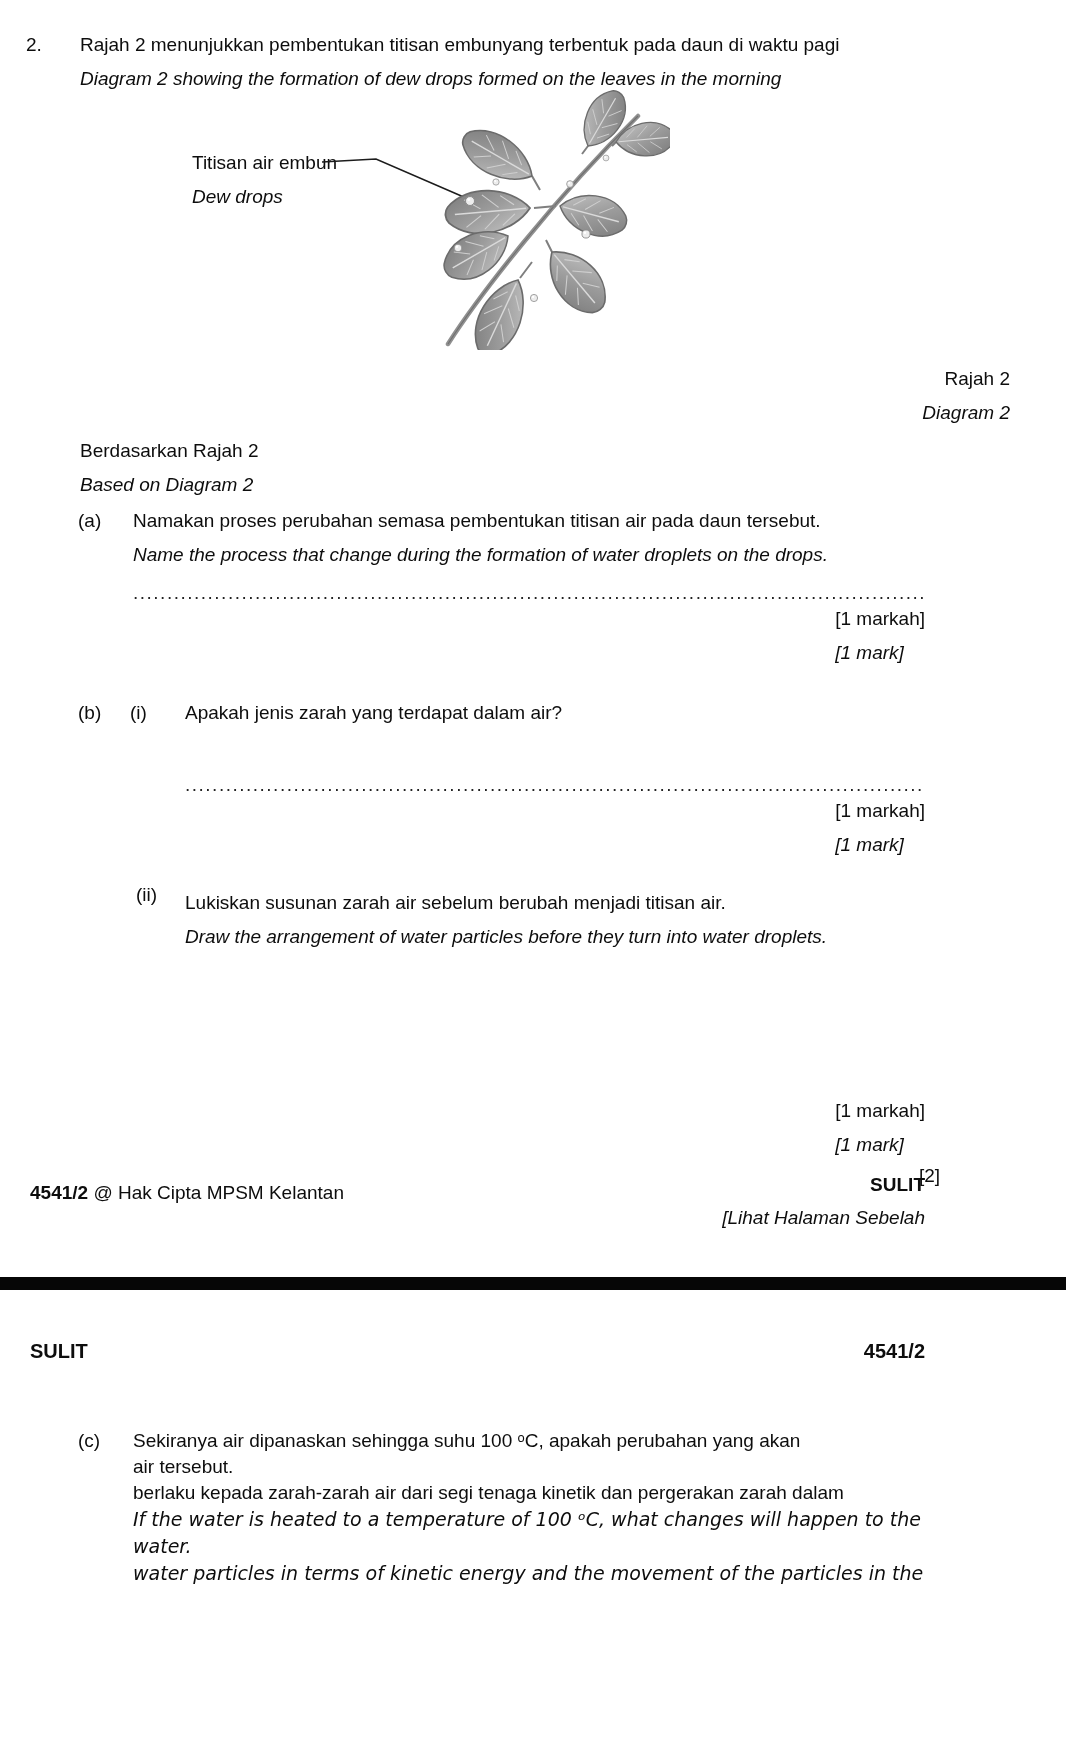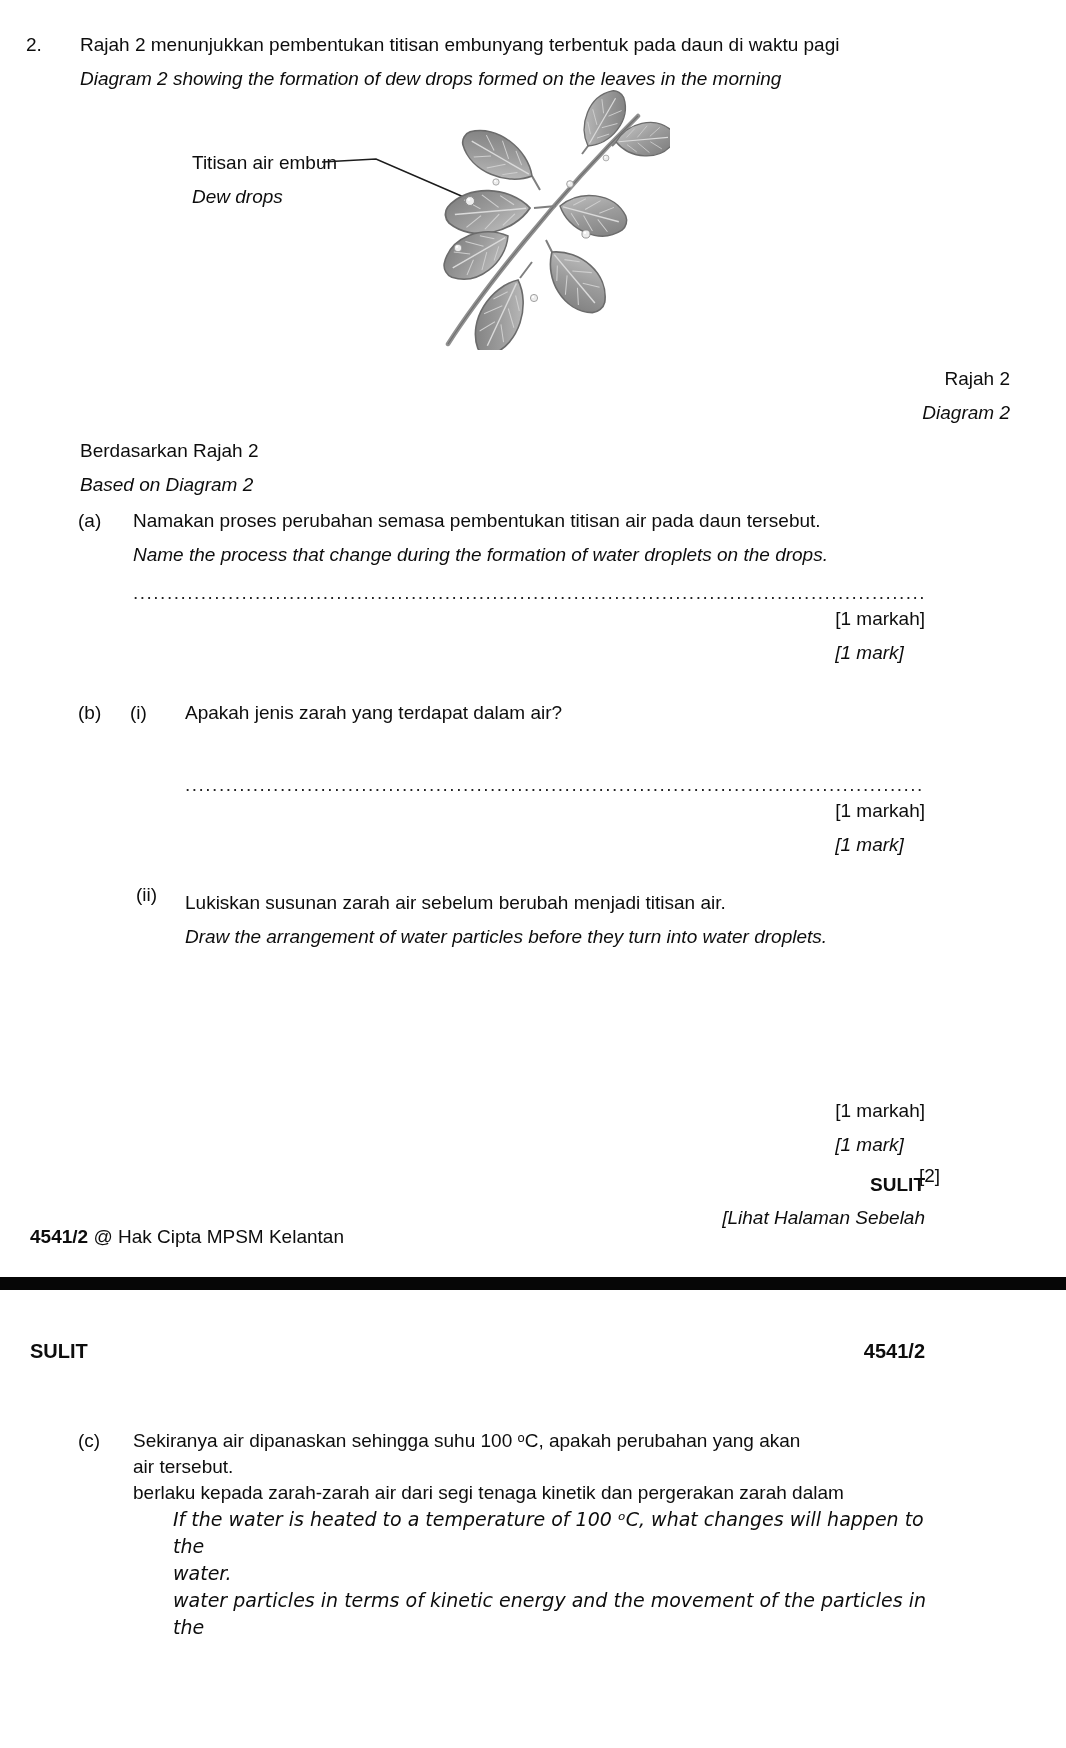--- a/index.html
+++ b/index.html
@@ -22,21 +22,21 @@
   .right  { }
   .center { text-align:right;padding-left:12px; }
   .dots {
     overflow:hidden;
     white-space:nowrap;
     letter-spacing:1.5px;
     color:#222;
   }
   .bar { background:#060606; }
   .h2  { font-size:20px; }
-  .script-it { font-family:"DejaVu Sans",sans-serif; font-style:italic; line-height:27px;margin-left:40px; }
+  .script-it { font-family:"DejaVu Sans",sans-serif; font-style:italic; line-height:27px; }
 </style>
 </head>
 <body>
 
 <div class="sheet">
 
   <div class="abs" style="left:26px; top:32px;">2.</div>
 
   <div class="abs" style="left:80px; top:32px; width:848px;">
     <div>Rajah 2 menunjukkan pembentukan titisan embunyang terbentuk pada daun di waktu pagi</div>
@@ -127,21 +127,21 @@
     <div>Lukiskan susunan zarah air sebelum berubah menjadi titisan air.</div>
     <div class="it">Draw the arrangement of water particles before they turn into water droplets.</div>
   </div>
   <div class="abs" style="left:185px; top:945px; width:740px; height:145px;"></div>
   <div class="abs right" style="right:141px; top:1098px;">
     <div>[1 markah]</div>
     <div class="it">[1 mark]</div>
   </div>
 
   <div class="abs center" style="left:0; top:1163px; width:940px;">[2]</div>
-  <div class="abs" style="left:30px; top:1224px;">
+  <div class="abs" style="left:30px; top:1180px;">
     <span class="b">4541/2</span><span> @ Hak Cipta MPSM Kelantan</span>
   </div>
   <div class="abs right b" style="right:141px; top:1172px;">SULIT</div>
   <div class="abs right it" style="right:141px; top:1197px;">[Lihat Halaman Sebelah</div>
 
   <div class="abs bar" style="left:0; top:1277px; width:1066px; height:13px;"></div>
 
   <div class="abs b h2" style="left:30px; top:1338px;">SULIT</div>
   <div class="abs b h2 right" style="right:141px; top:1338px;">4541/2</div>
 

